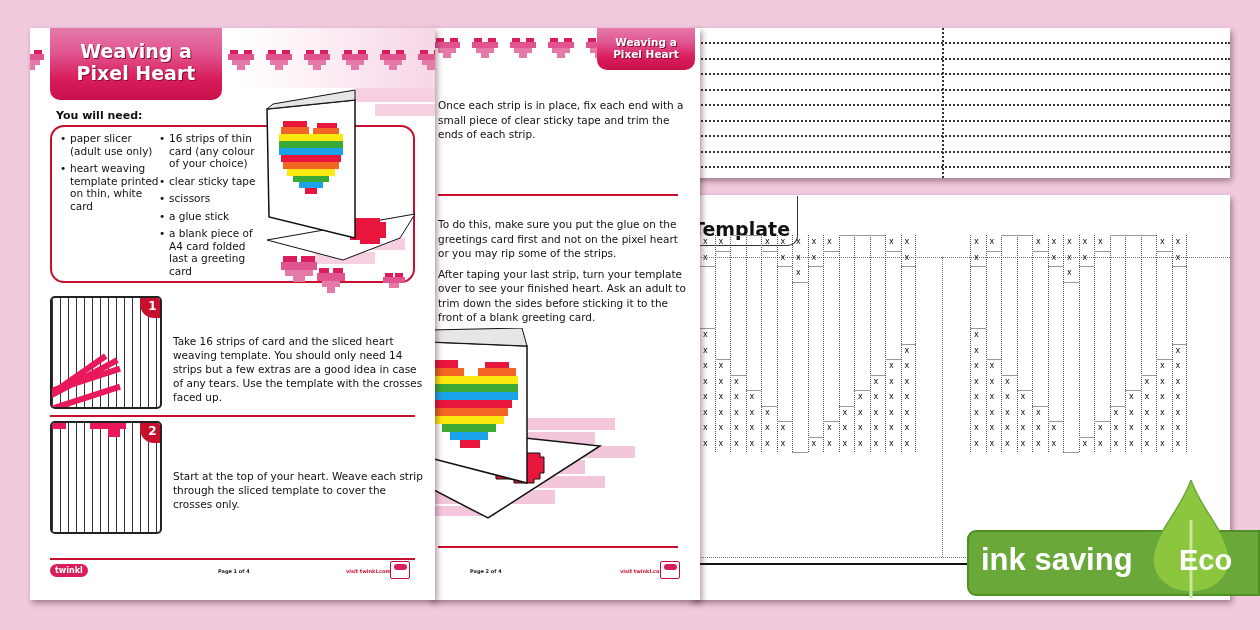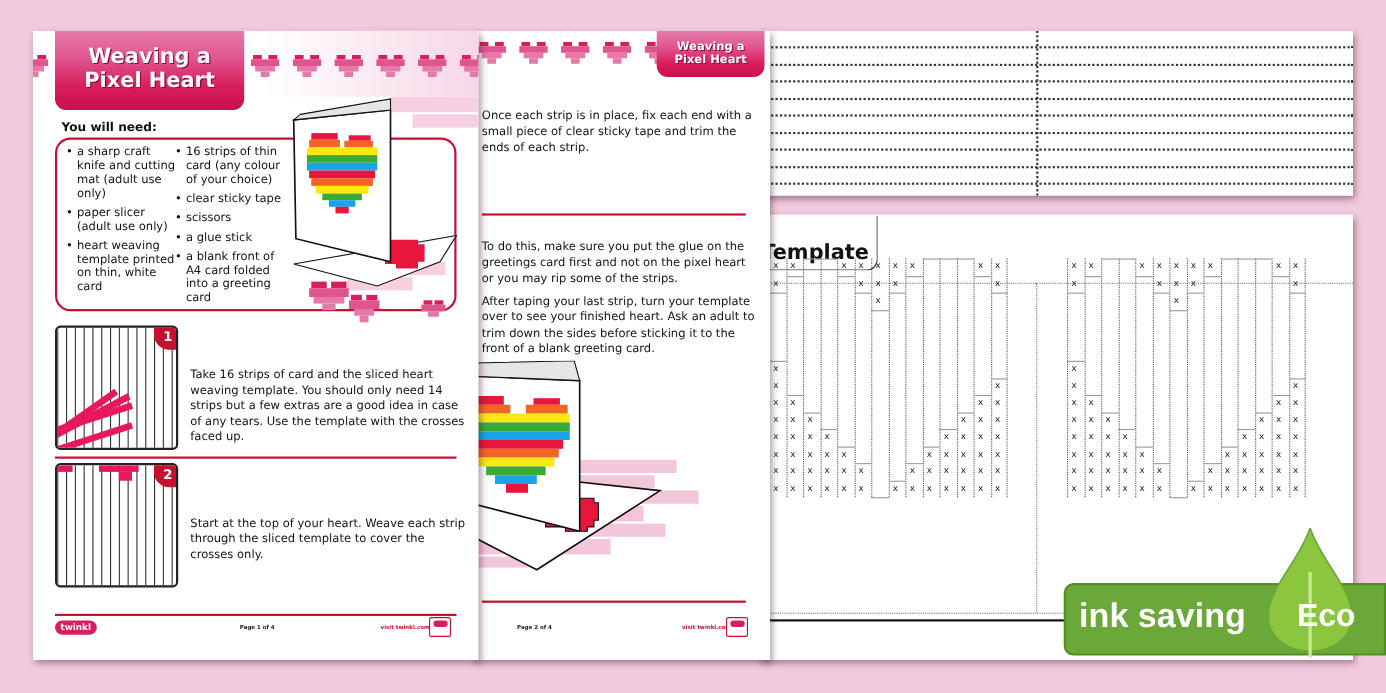--- a/index.html
+++ b/index.html
@@ -490,30 +490,29 @@
       </svg>
     </div>
   <div class="title-tab" style="left:20px;top:0;width:172px;height:72px;font-size:19px;padding-top:13px;">
     <div>Weaving a</div>
     <div>Pixel Heart</div>
   </div>
 
   <div class="needs-title">You will need:</div>
   <div class="needs-box"></div>
   <ul class="col" id="col1" style="left:30px;width:105px;">
-      <li>a sharp craft knife and cutting mat (adult use only)</li>
       <li>paper slicer (adult use only)</li>
       <li>heart weaving template printed on thin, white card</li>
     </ul>
   <ul class="col" id="col2" style="left:129px;width:100px;">
       <li>16 strips of thin card (any colour of your choice)</li>
       <li>clear sticky tape</li>
       <li>scissors</li>
       <li>a glue stick</li>
-      <li>a blank front of A4 card folded into a greeting card</li>
+      <li>a blank piece of A4 card folded last a greeting card</li>
     </ul>
 
   <svg style="position:absolute;left:225px;top:60px;" width="180" height="210">
     <g fill="#f6cfe1">
       <rect x="100" y="0" width="80" height="14"></rect>
         <rect x="120" y="16" width="60" height="12"></rect>
       <rect x="80" y="150" width="70" height="12"></rect>
         <rect x="60" y="164" width="60" height="12"></rect>
     </g>
     <polygon points="12,152 160,126 145,150 88,172" fill="#fff" stroke="#111"></polygon>

